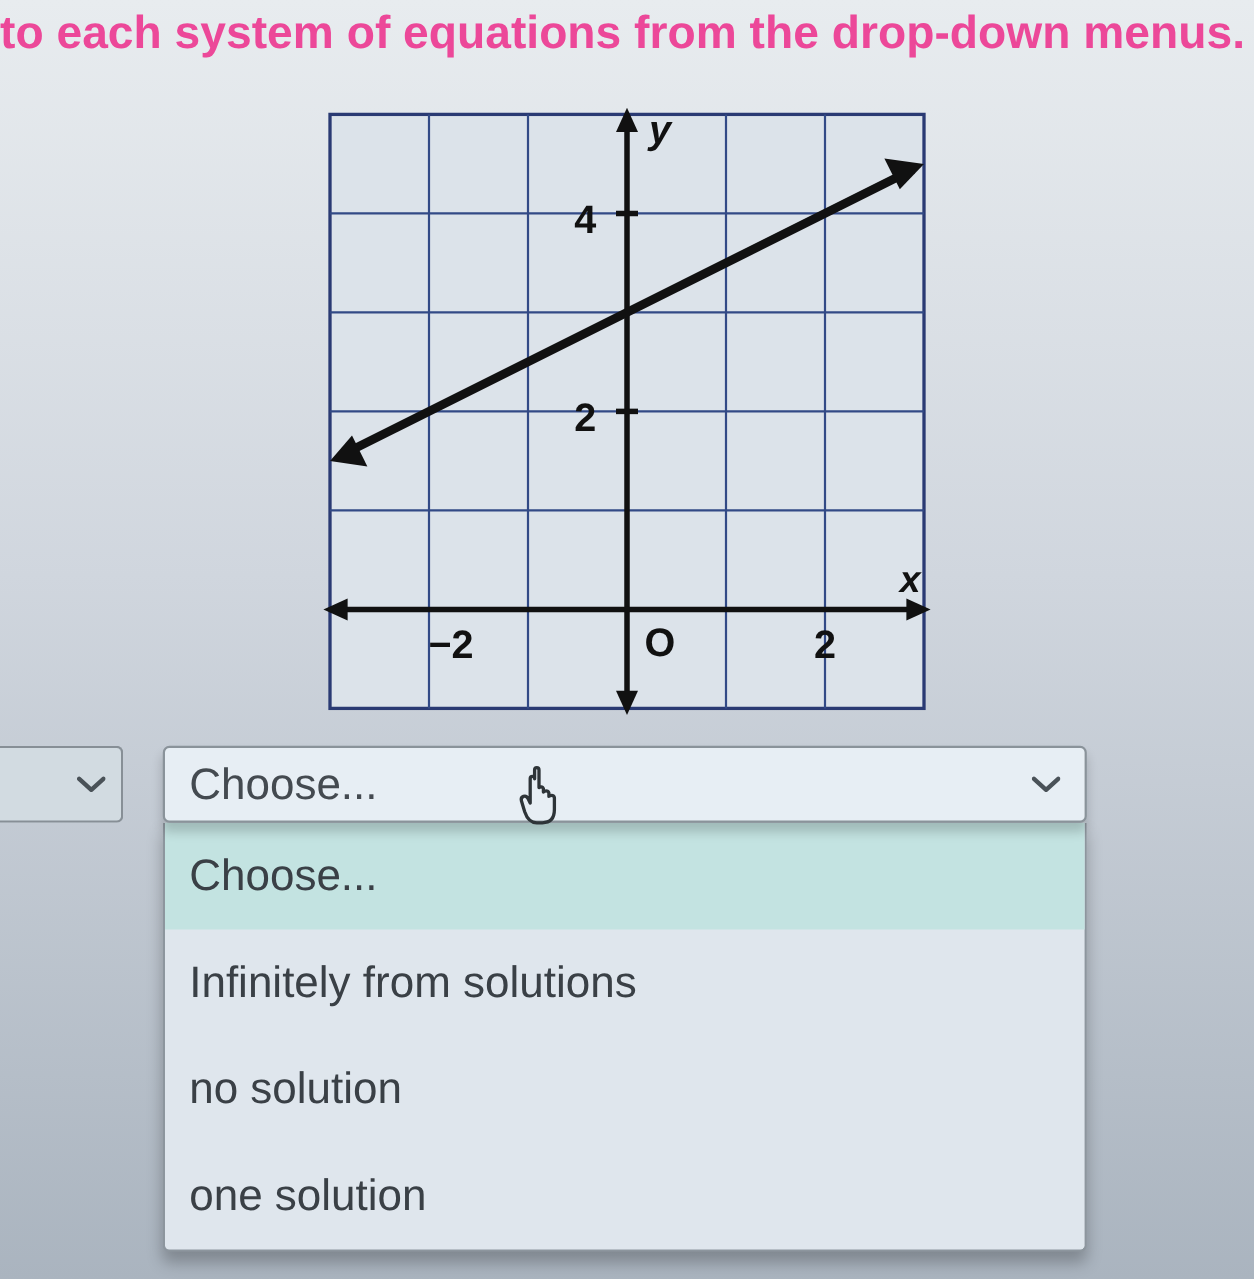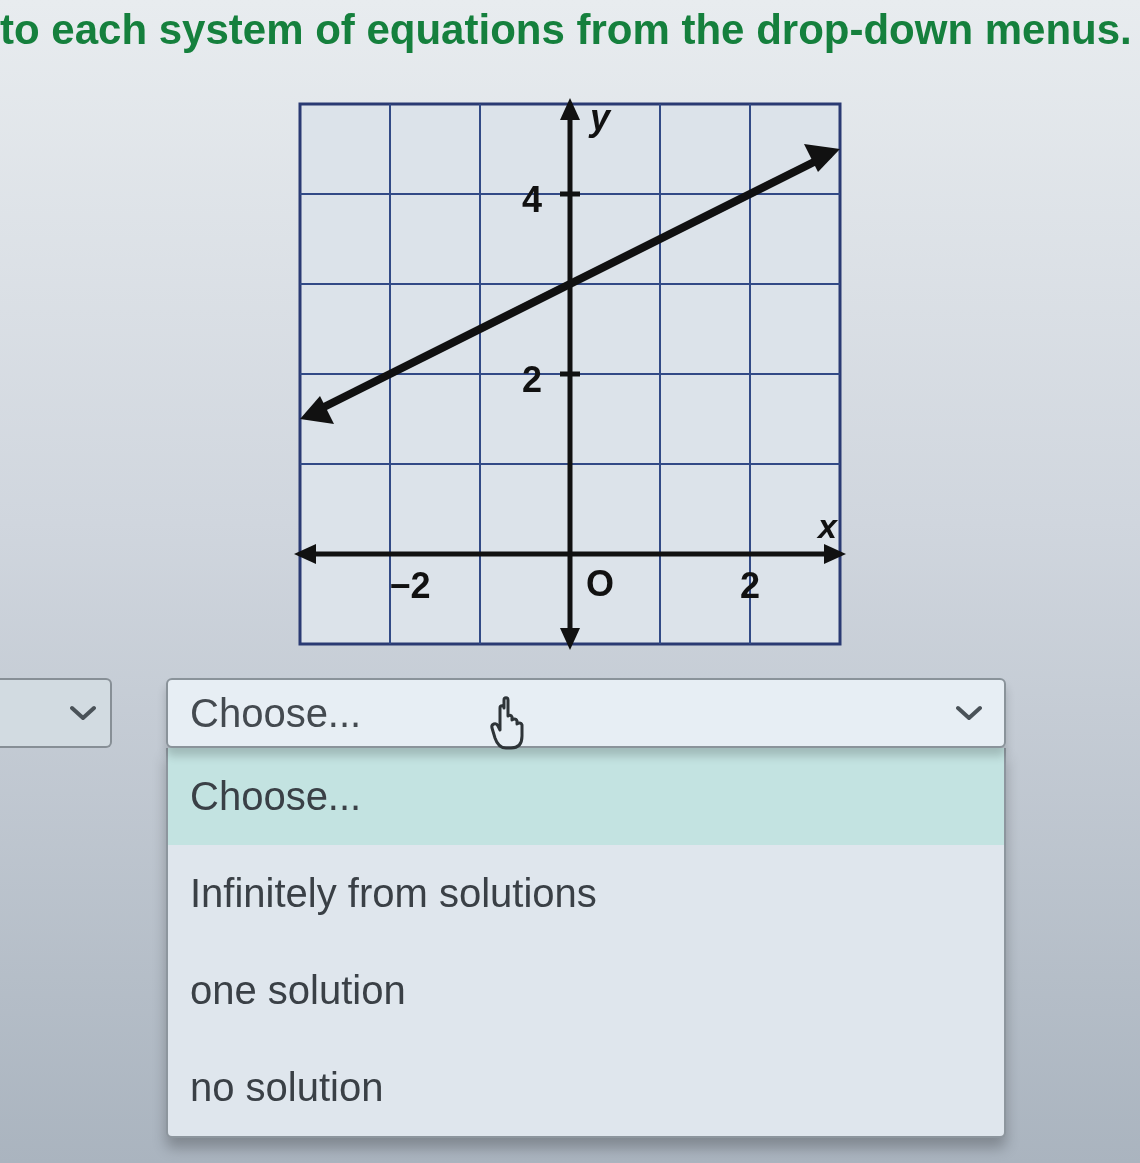--- a/index.html
+++ b/index.html
@@ -8,37 +8,37 @@
       height: 1163px;
       background: linear-gradient(180deg, #e8ecef 0%, #d0d6de 45%, #aab4bf 100%);
       font-family: Arial, Helvetica, sans-serif;
       overflow: hidden;
       position: relative;
     }
     .instruction {
       padding: 6px 0 0 0;
       font-size: 42px;
       font-weight: 700;
-      color: #15803d;
+      color: #ec4899;
       white-space: nowrap;
       filter: blur(0.4px);
     }
     .chart-wrap {
       width: 560px;
       height: 560px;
       margin: 40px auto 24px auto;
       position: relative;
     }
     .chart-wrap svg {
       display: block;
     }
     .controls {
       position: relative;
       margin: 18px 0 0 0;
-      padding: 0 0 0 26px;
+      padding: 0 0 0 8px;
     }
     .left-select {
       position: absolute;
       left: 0;
       top: 0;
       width: 112px;
       height: 70px;
       background: #d2dbe1;
       border: 2px solid #878f96;
       border-left: none;
@@ -166,16 +166,16 @@
     <span class="chev">
       <svg width="26" height="18" viewBox="0 0 26 18">
           <polyline points="2,4 13,14 24,4" fill="none" stroke="#4a5258" stroke-width="4" stroke-linecap="round" stroke-linejoin="round"></polyline>
         </svg>
     </span>
   </div>
 
   <div class="dropdown">
     <div class="option hl">Choose...</div>
     <div class="option">Infinitely from solutions</div>
+    <div class="option">no solution</div>
     <div class="option">one solution</div>
-    <div class="option">no solution</div>
   </div>
 </div>
 
 </body></html>

